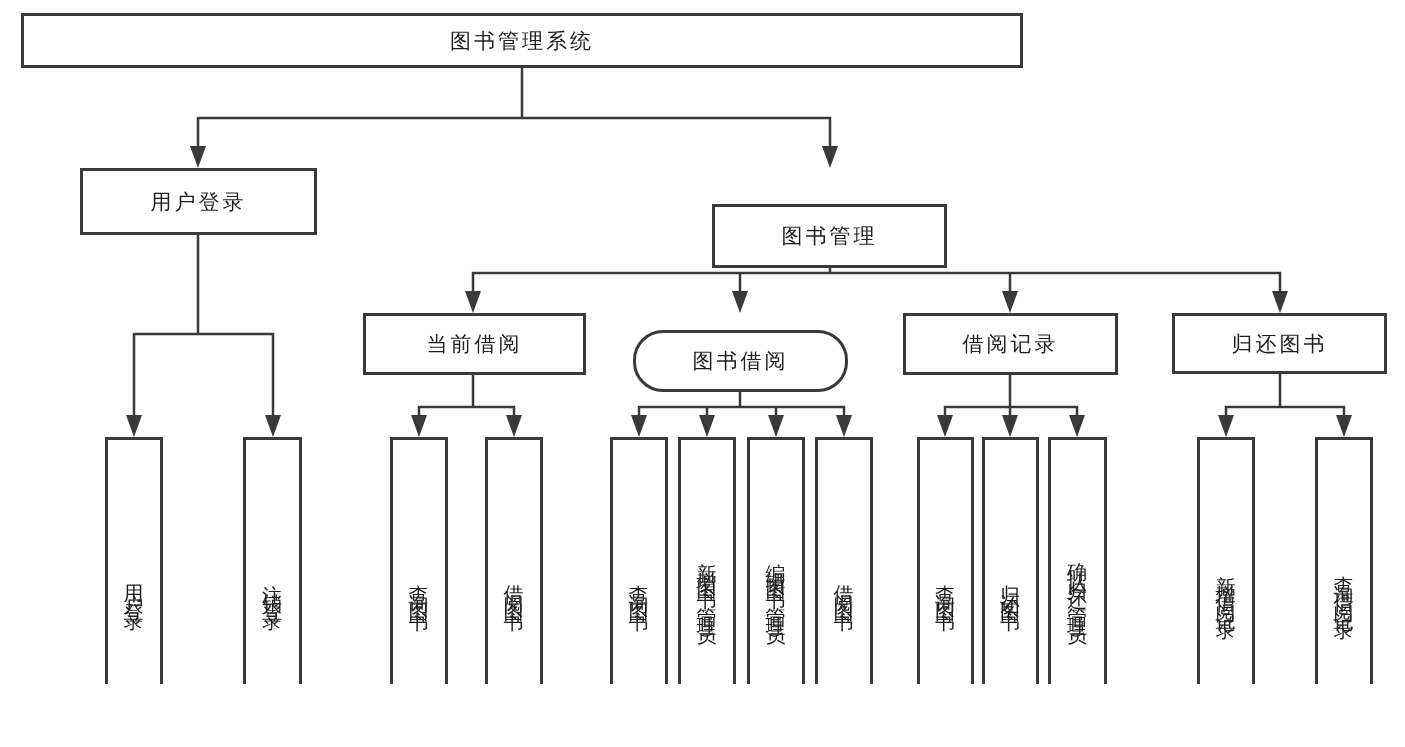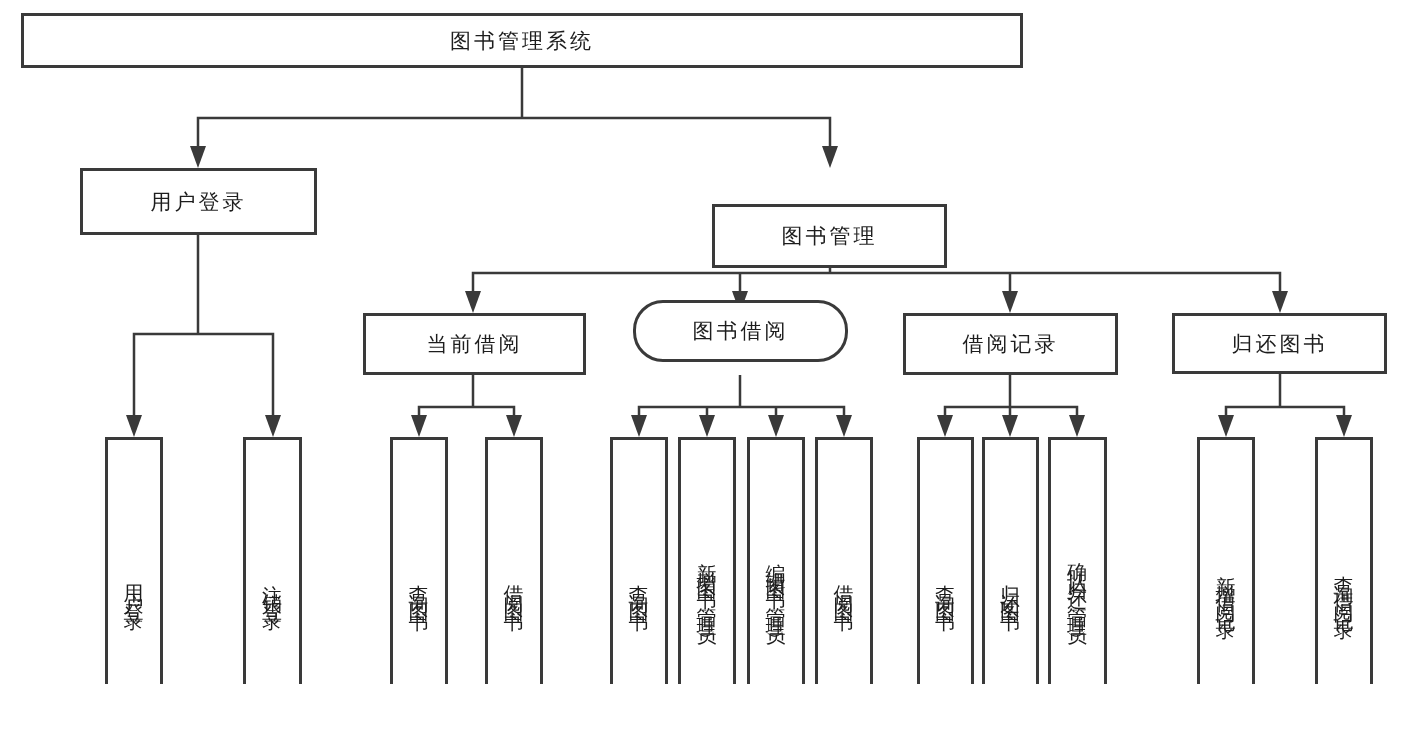--- a/index.html
+++ b/index.html
@@ -100,21 +100,21 @@
       <polygon points="1336,415 1352,415 1344,437"></polygon>
     </g>
   </svg>
 
   <div class="node hnode" style="left:21px; top:13px; width:1002px; height:55px;">图书管理系统</div>
 
   <div class="node hnode" style="left:80px; top:168px; width:237px; height:67px;">用户登录</div>
   <div class="node hnode" style="left:712px; top:168px; width:235px; height:64px;margin-top:36px;">图书管理</div>
 
   <div class="node hnode" style="left:363px; top:313px; width:223px; height:62px;">当前借阅</div>
-  <div class="node hnode" style="left:633px; top:300px; width:215px; height:62px;border-radius:30px;">图书借阅</div>
+  <div class="node hnode" style="left:633px; top:330px; width:215px; height:62px;border-radius:30px;">图书借阅</div>
   <div class="node hnode" style="left:903px; top:313px; width:215px; height:62px;">借阅记录</div>
   <div class="node hnode" style="left:1172px; top:313px; width:215px; height:61px;">归还图书</div>
 
   <div class="node vnode" style="left:105px; top:437px; width:58px; height:300px;">用户登录</div>
   <div class="node vnode" style="left:243px; top:437px; width:59px; height:300px;">注销登录</div>
 
   <div class="node vnode" style="left:390px; top:437px; width:58px; height:300px;">查询图书</div>
   <div class="node vnode" style="left:485px; top:437px; width:58px; height:300px;">借阅图书</div>
 
   <div class="node vnode" style="left:610px; top:437px; width:58px; height:300px;">查询图书</div>

